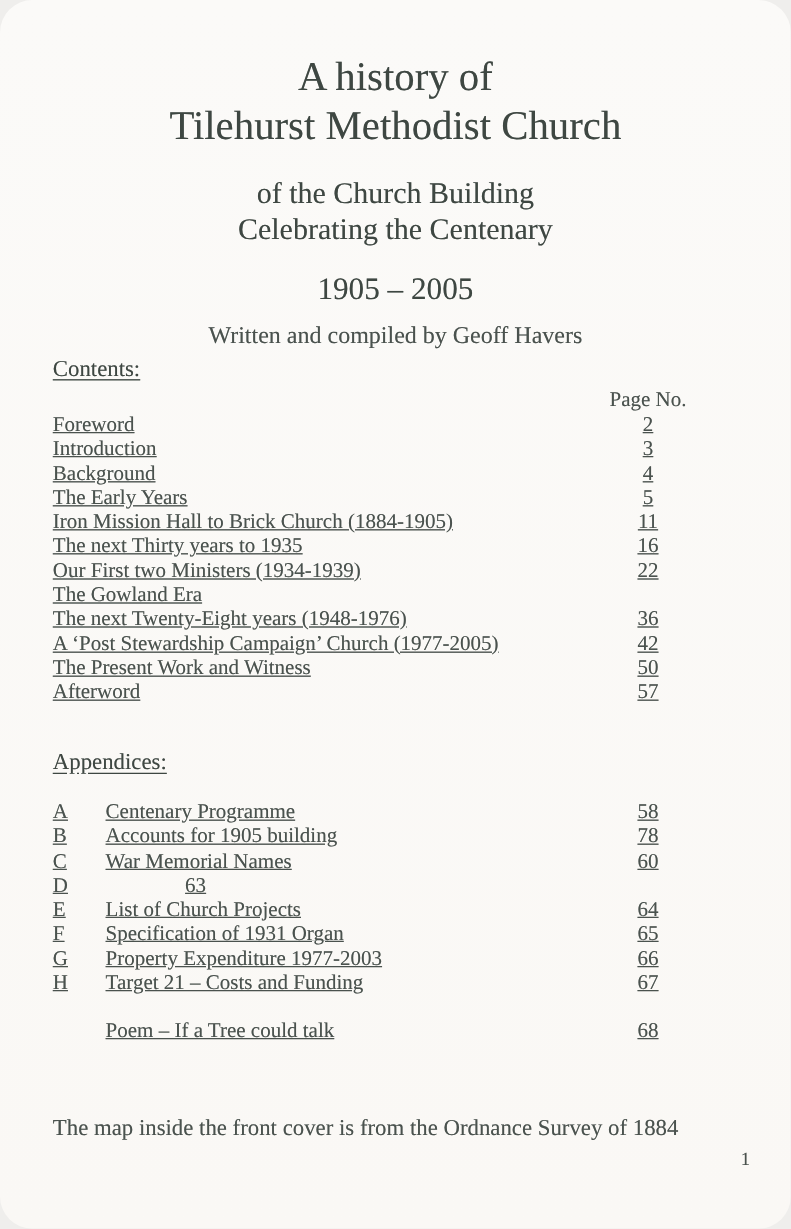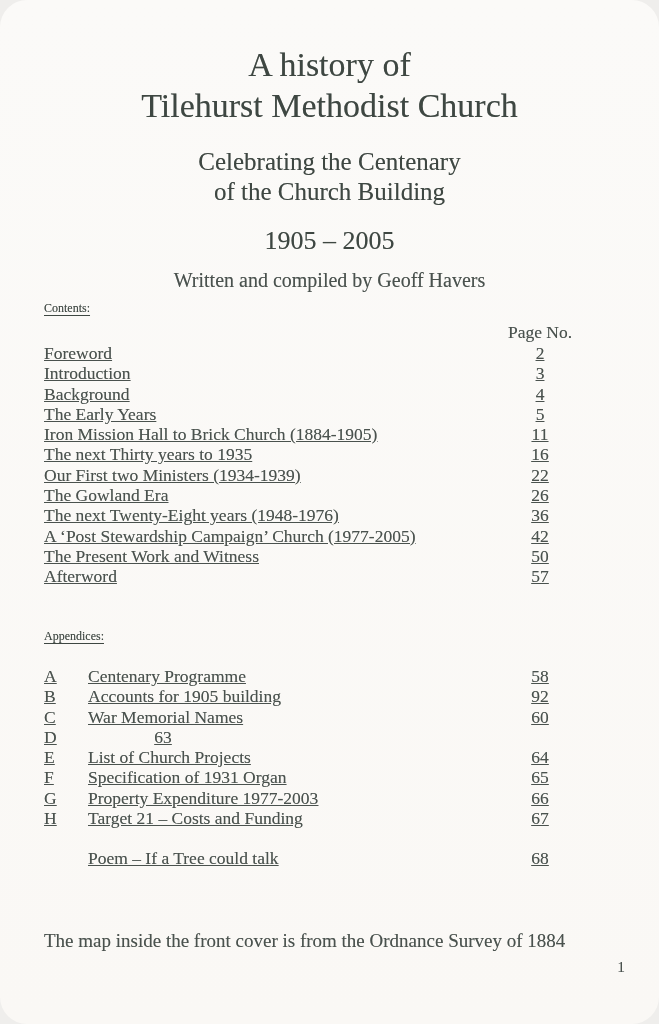--- a/index.html
+++ b/index.html
@@ -52,21 +52,21 @@
     font-size: 20px;
     line-height: 26px;
   }
 
   
   .toc-section { position: absolute; left: 44px; right: 44px; }
   .contents-section  { top: 296px; }
   .appendices-section { top: 624px; }
 
   .sec-heading {
-    font-size: 12px;
+    font-size: 19px;
     font-weight: normal;
     text-decoration: underline;
     text-underline-offset: 3px;
     color: var(--ink_dark);
     line-height: 24px;
   }
 
   .pageno-header-row {
     display: flex;
     margin-top: 1px;
@@ -108,22 +108,22 @@
 <body>
 
 <div class="page">
 
   <div class="header">
     <h1 class="main-title">
       <div>A history of</div>
       <div>Tilehurst Methodist Church</div>
     </h1>
     <div class="subtitle">
+      <div>of the Church Building</div>
       <div>Celebrating the Centenary</div>
-      <div>of the Church Building</div>
     </div>
     <div class="years">1905 – 2005</div>
     <div class="byline">Written and compiled by Geoff Havers</div>
   </div>
 
   <div class="toc-section contents-section">
     <h2 class="sec-heading">Contents:</h2>
     <div class="pageno-header-row">
       <span class="toc-title"></span>
       <span class="toc-page">Page No.</span>
@@ -152,21 +152,20 @@
         <div class="toc-row">
           <span class="toc-title">The next Thirty years to 1935</span>
           <span class="toc-page">16</span>
         </div>
         <div class="toc-row">
           <span class="toc-title">Our First two Ministers (1934-1939)</span>
           <span class="toc-page">22</span>
         </div>
         <div class="toc-row">
           <span class="toc-title">The Gowland Era</span>
-          <span class="toc-page">26</span>
         </div>
         <div class="toc-row">
           <span class="toc-title">The next Twenty-Eight years (1948-1976)</span>
           <span class="toc-page">36</span>
         </div>
         <div class="toc-row">
           <span class="toc-title">A ‘Post Stewardship Campaign’ Church (1977-2005)</span>
           <span class="toc-page">42</span>
         </div>
         <div class="toc-row">
@@ -184,21 +183,21 @@
     <h2 class="sec-heading">Appendices:</h2>
     <div class="appendices-rows">
       <div class="toc-row">
           <span class="app-letter">A</span>
           <span class="toc-title">Centenary Programme</span>
           <span class="toc-page">58</span>
         </div>
         <div class="toc-row">
           <span class="app-letter">B</span>
           <span class="toc-title">Accounts for 1905 building</span>
-          <span class="toc-page">92</span>
+          <span class="toc-page">78</span>
         </div>
         <div class="toc-row">
           <span class="app-letter">C</span>
           <span class="toc-title">War Memorial Names</span>
           <span class="toc-page">60</span>
         </div>
         <div class="toc-row">
           <span class="app-letter">D</span>
           <span class="toc-page">63</span>
         </div>

